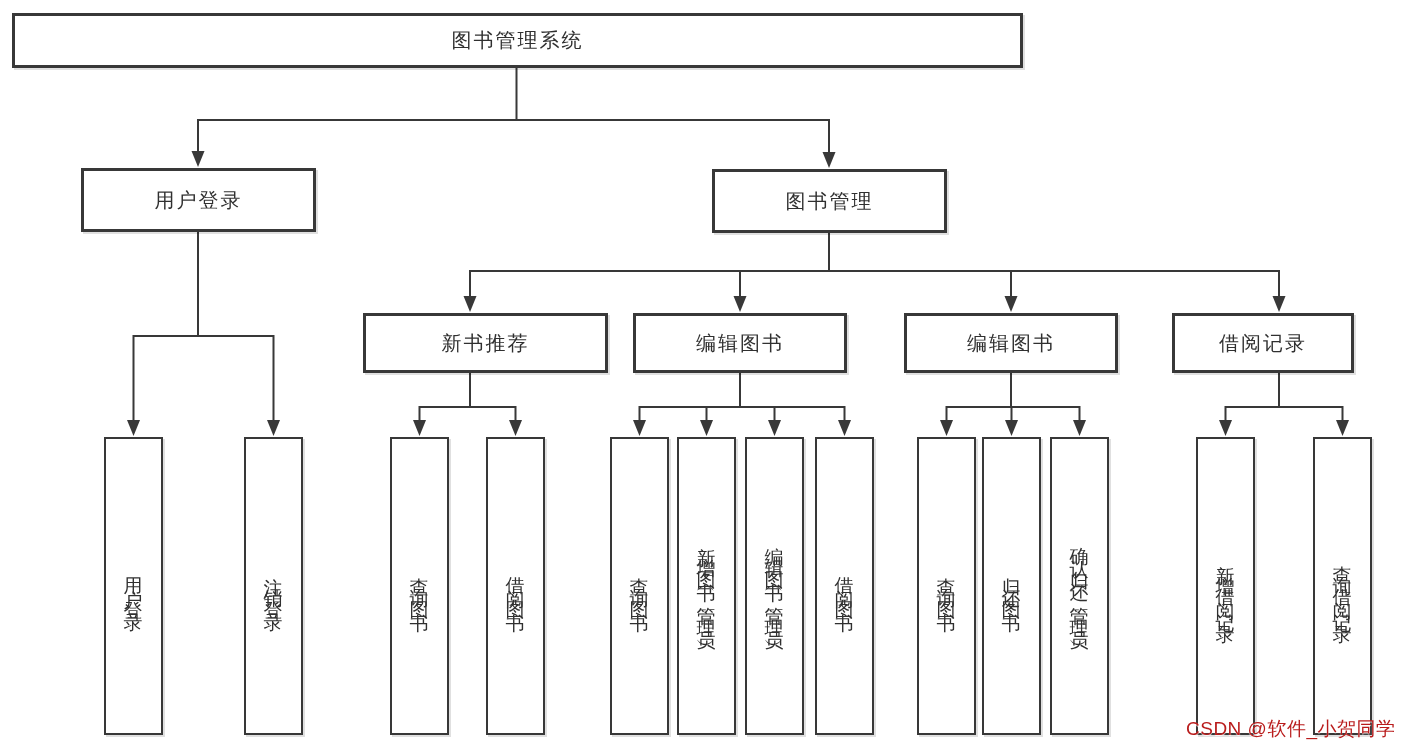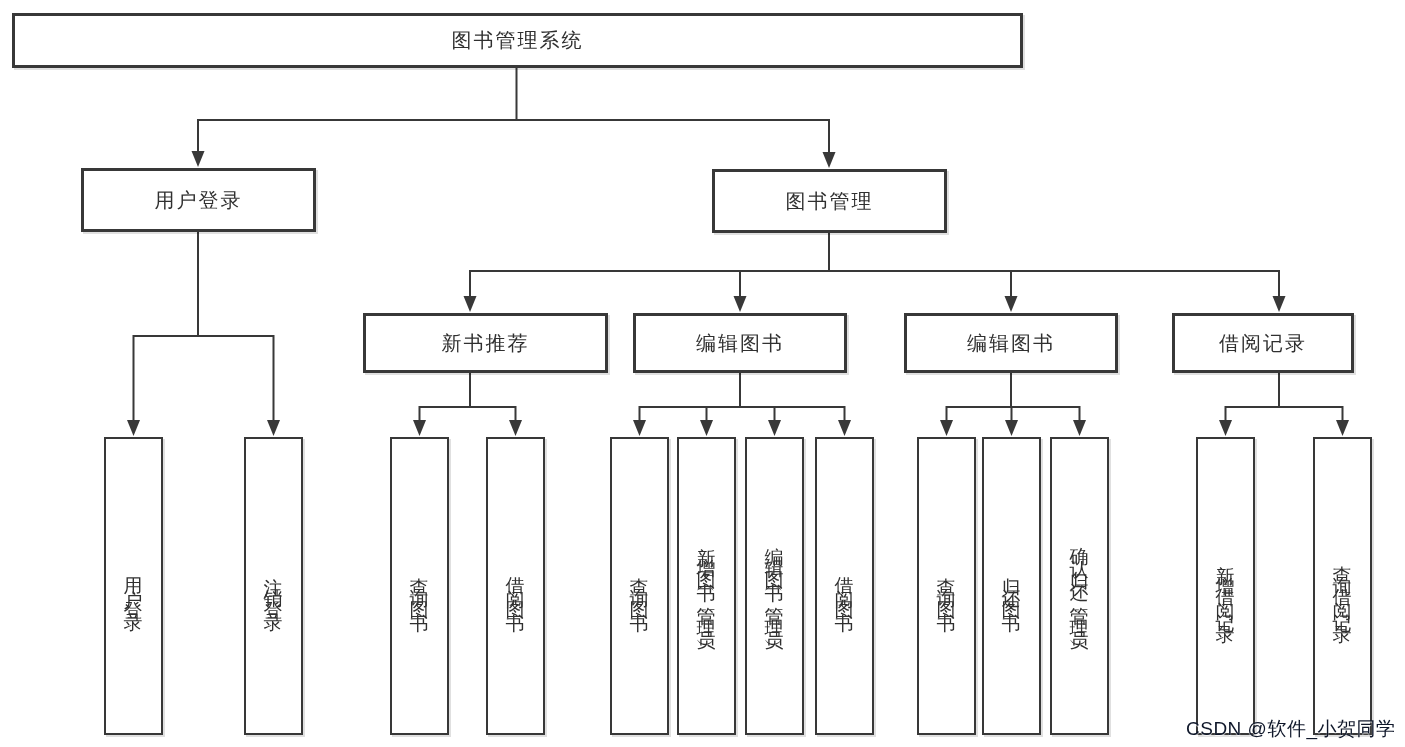--- a/index.html
+++ b/index.html
@@ -41,21 +41,21 @@
     letter-spacing: 12px;
     line-height: 1;
   }
   .v-node span { display: block; }
   .watermark {
     position: absolute;
     left: 1186px;
     top: 716px;
     font-size: 19px;
     letter-spacing: 0.5px;
-    color: #0f172a;
+    color: #b91c1c;
     text-shadow: 0 1px 1px rgba(255,255,255,0.9);
     white-space: nowrap;
     z-index: 5;
   }
 </style>
 </head>
 <body>
 
 <div class="canvas">
 

